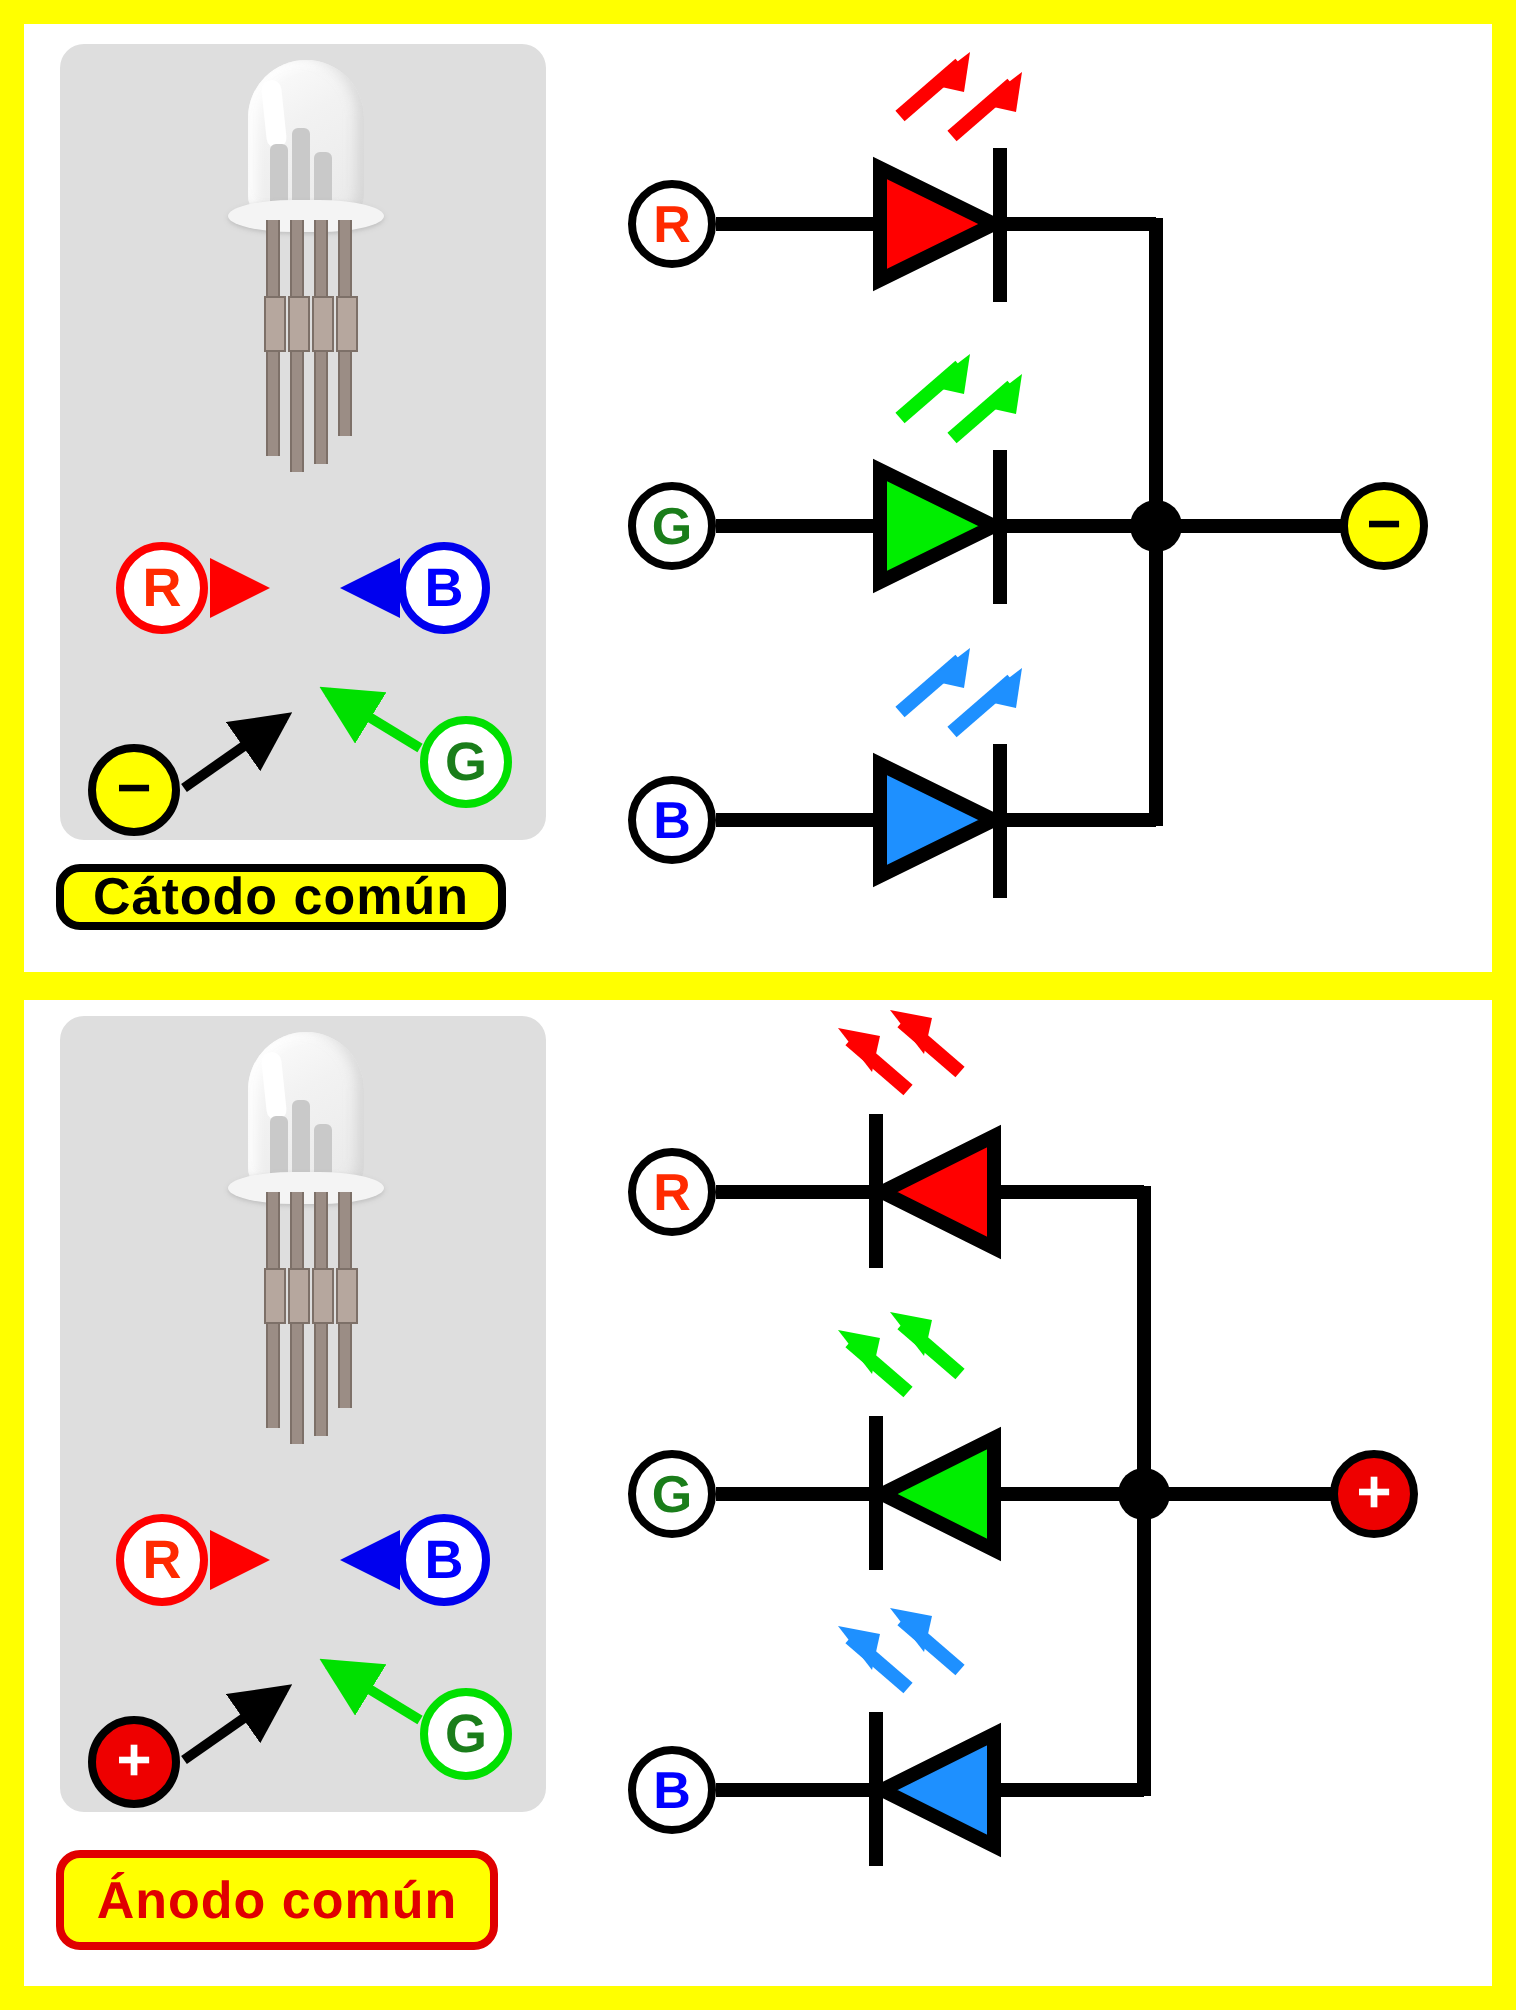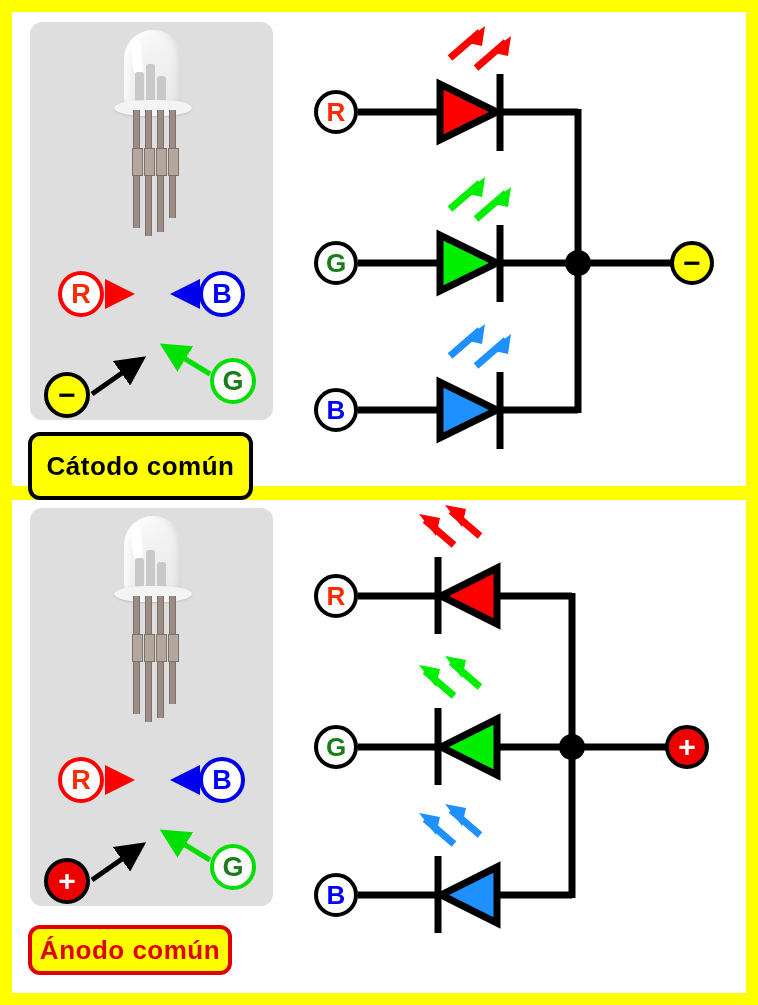--- a/index.html
+++ b/index.html
@@ -217,21 +217,21 @@
         <span>B</span>
       </div>
       <div class="badge g" style="left:180px; top:336px;">
         <span>G</span>
       </div>
       <div class="badge minus" style="left:14px; top:350px;">
         <span class="sym">−</span>
       </div>
     </div>
 
-    <div class="caption cathode" style="left:16px; top:420px; width:225px; height:68px;">
+    <div class="caption cathode" style="left:16px; top:420px; width:225px; height:33px;">
       <span>Cátodo común</span>
     </div>
 
     <div style="position:absolute; left:280px; top:0; width:454px; height:474px;">
 
       <svg class="ovl" width="454" height="474">
 
         <line x1="66" y1="100" x2="148" y2="100" stroke="#000" stroke-width="7"></line>
         <line x1="66" y1="251" x2="148" y2="251" stroke="#000" stroke-width="7"></line>
         <line x1="66" y1="398" x2="148" y2="398" stroke="#000" stroke-width="7"></line>
@@ -344,21 +344,21 @@
         <span>B</span>
       </div>
       <div class="badge g" style="left:180px; top:336px;">
         <span>G</span>
       </div>
       <div class="badge plus" style="left:14px; top:350px;">
         <span class="sym">+</span>
       </div>
     </div>
 
-    <div class="caption anode" style="left:16px; top:425px; width:204px; height:50px;">
+    <div class="caption anode" style="left:16px; top:425px; width:221px; height:50px;">
       <span>Ánodo común</span>
     </div>
 
     <div style="position:absolute; left:280px; top:0; width:454px; height:493px;">
 
       <svg class="ovl" width="454" height="493">
 
         <line x1="66" y1="96" x2="152" y2="96" stroke="#000" stroke-width="7"></line>
         <line x1="66" y1="247" x2="152" y2="247" stroke="#000" stroke-width="7"></line>
         <line x1="66" y1="395" x2="152" y2="395" stroke="#000" stroke-width="7"></line>

